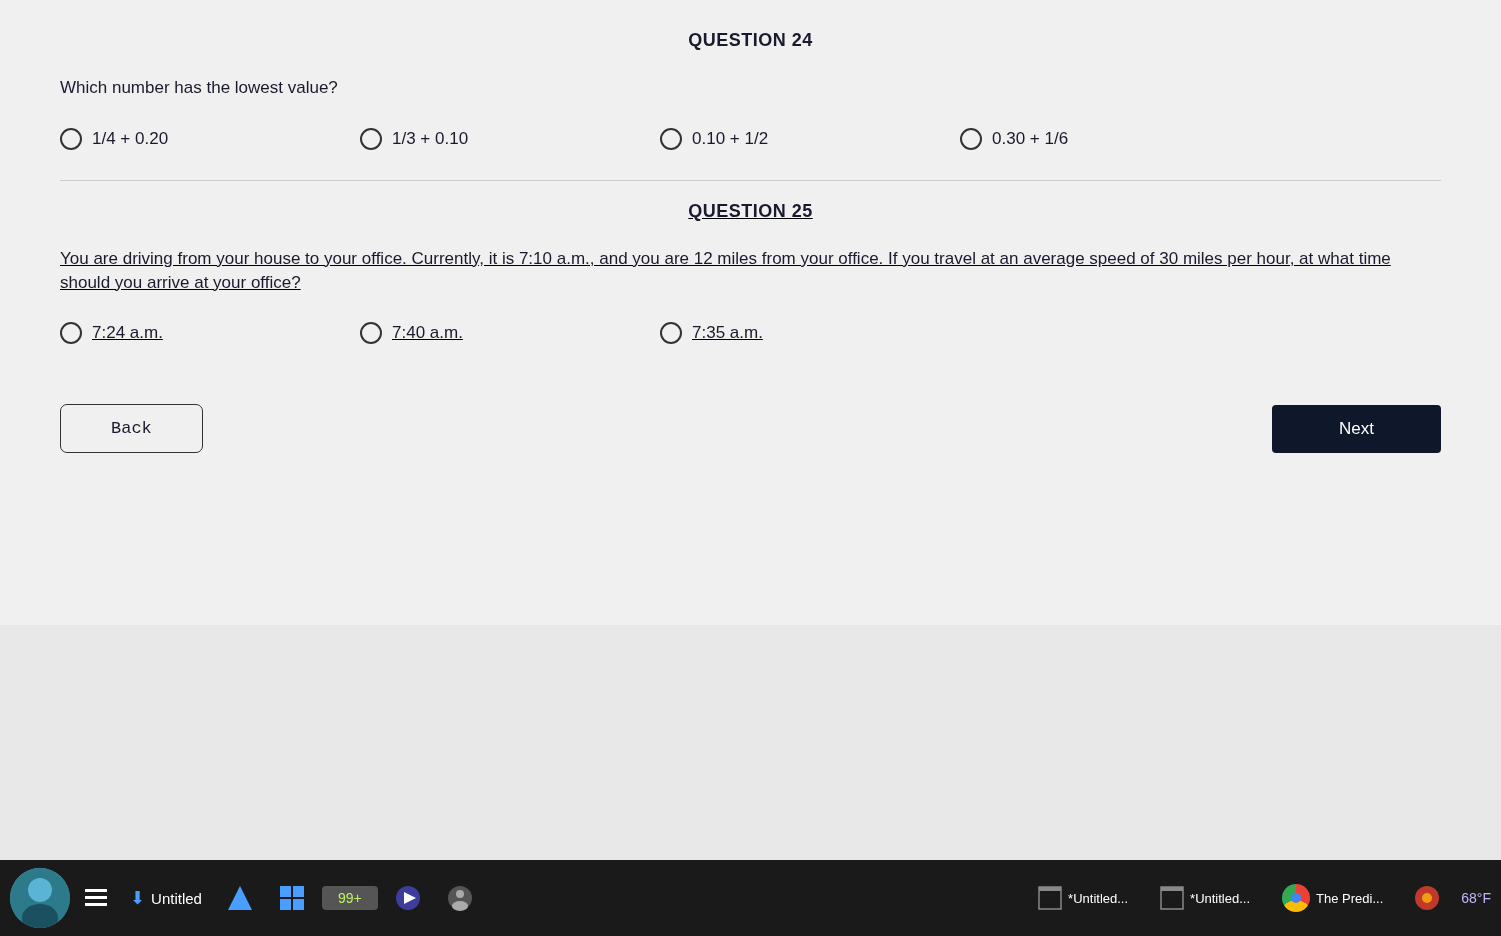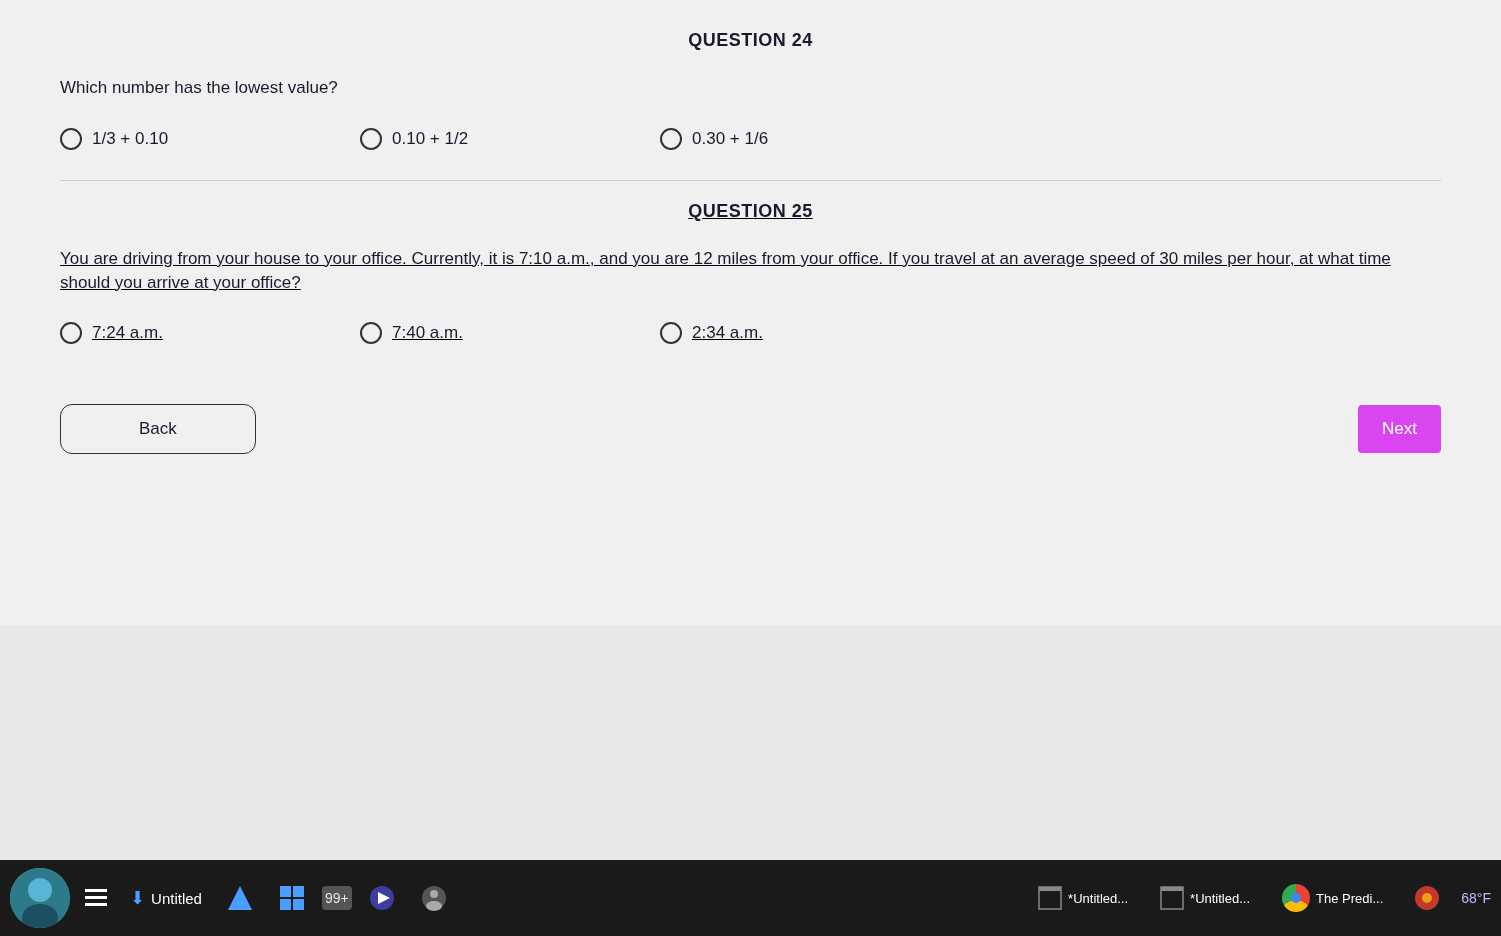--- a/index.html
+++ b/index.html
@@ -77,30 +77,31 @@
       justify-content: space-between;
       align-items: center;
       margin-top: 60px;
     }
 
     .back-button {
       border: 1.5px solid #333;
       background: transparent;
       color: #1a1a2e;
       font-size: 17px;
-      padding: 14px 78px;
-      cursor: pointer;
-      border-radius: 12px;
+      padding: 14px 50px;
+      cursor: pointer;
+      border-radius: 7px;
+      font-family: Liberation Mono, monospace;
     }
 
     .next-button {
-      background: #d946ef;
+      background: #0f172a;
       color: #fff;
       font-size: 17px;
-      padding: 14px 24px;
+      padding: 14px 67px;
       border: none;
       border-radius: 4px;
       cursor: pointer;
       font-weight: 500;
     }
 
     
     .taskbar {
       position: absolute;
       bottom: 0;
@@ -166,23 +167,23 @@
       width: 28px;
       height: 28px;
       display: flex;
       align-items: center;
       justify-content: center;
       font-size: 18px;
     }
 
     .taskbar-badge {
       background: #555;
-      color: #e5e5e5;
+      color: #bef264;
       border-radius: 4px;
-      padding: 4px 3px;
+      padding: 4px 16px;
       font-size: 14px;
       cursor: pointer;
     }
 
     .taskbar-right {
       margin-left: auto;
       display: flex;
       align-items: center;
       gap: 12px;
     }
@@ -236,20 +237,24 @@
   </style>
 </head>
 <body>
 
 <div class="main-content">
 
   <div class="question-header">QUESTION 24</div>
   <div class="question-text">Which number has the lowest value?</div>
 
   <div class="options-row">
+    <label class="option">
+      <span class="radio-circle"></span>
+      <span>1/4 + 0.20</span>
+    </label>
     <label class="option">
       <span class="radio-circle"></span>
       <span>1/3 + 0.10</span>
     </label>
     <label class="option">
       <span class="radio-circle"></span>
       <span>0.10 + 1/2</span>
     </label>
     <label class="option">
       <span class="radio-circle"></span>
@@ -267,21 +272,21 @@
       <label class="option">
         <span class="radio-circle"></span>
         <span>7:24 a.m.</span>
       </label>
       <label class="option">
         <span class="radio-circle"></span>
         <span>7:40 a.m.</span>
       </label>
       <label class="option">
         <span class="radio-circle"></span>
-        <span>2:34 a.m.</span>
+        <span>7:35 a.m.</span>
       </label>
     </div>
   </div>
 
   <div class="buttons-row">
     <button class="back-button">Back</button>
     <button class="next-button">Next</button>
   </div>
 </div>
 

